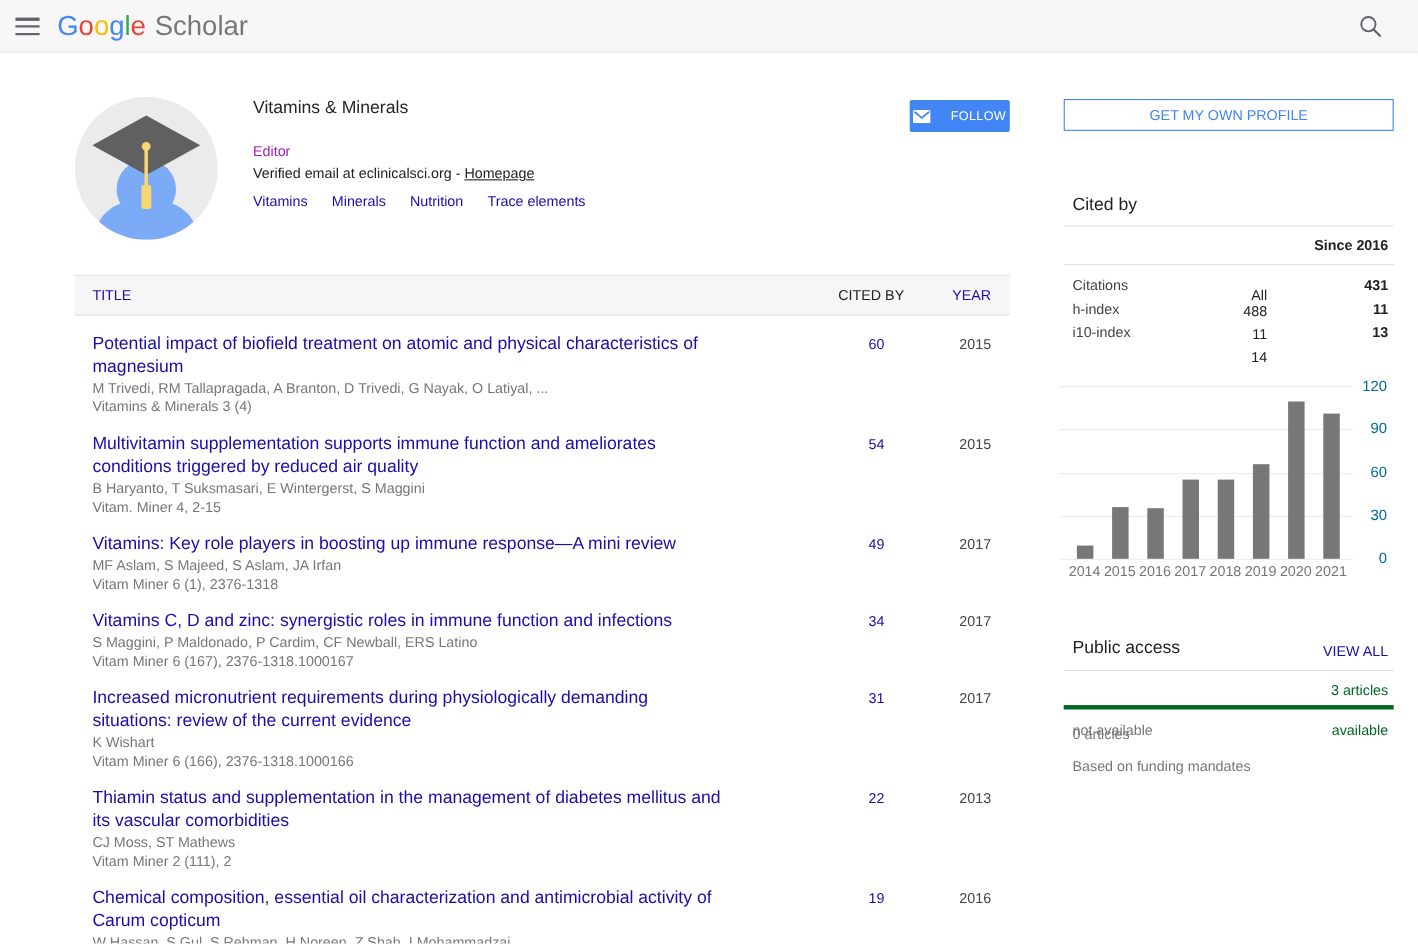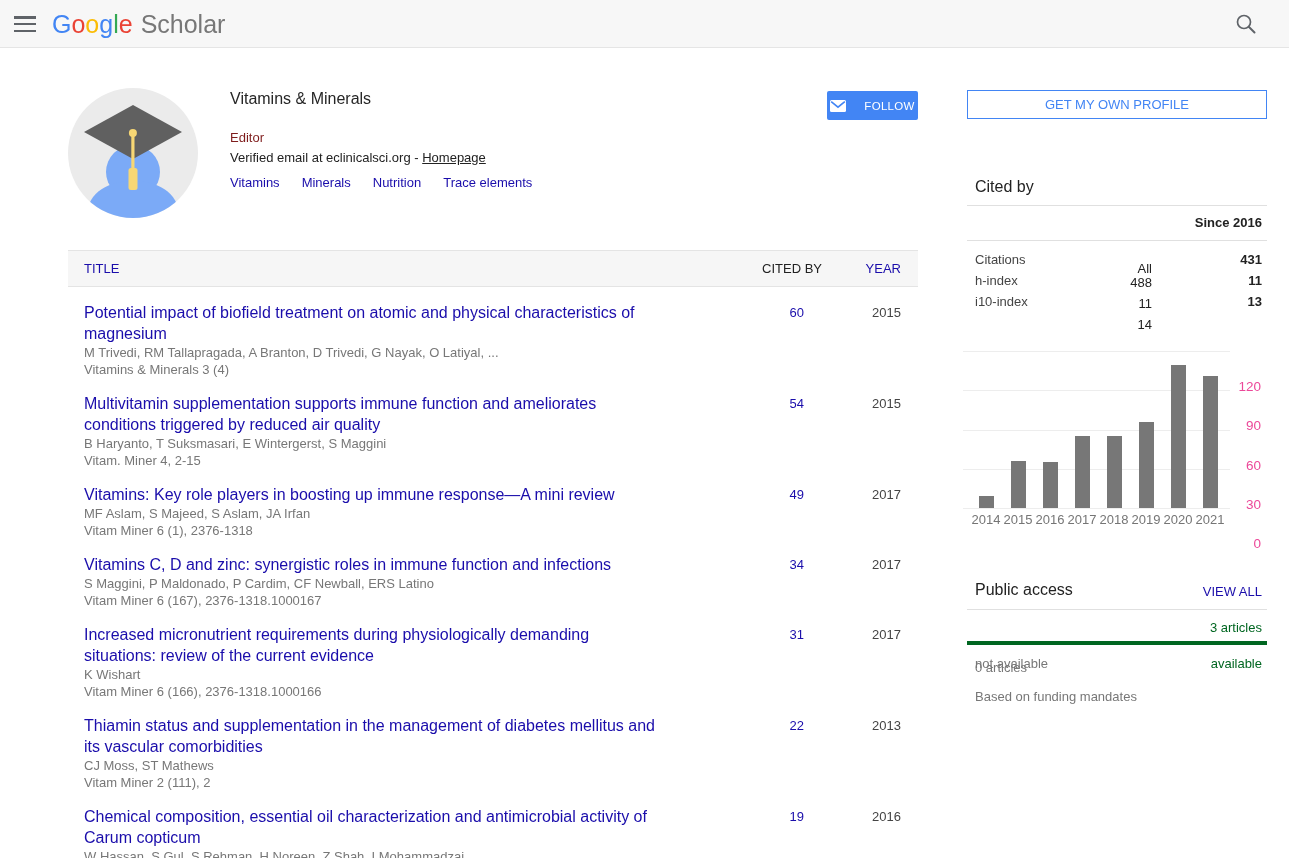--- a/index.html
+++ b/index.html
@@ -13,21 +13,21 @@
             background:#f7f7f7; border-bottom:1px solid #e5e5e5; }
   .hamburger { position:absolute; left:14px; top:16px; width:22px; height:16px;
                display:flex; flex-direction:column; justify-content:space-between; cursor:pointer; }
   .hamburger span { display:block; height:2.5px; background:#5f6368; }
   .logo { position:absolute; left:52px; top:9px; font-size:25px; line-height:30px; cursor:pointer; }
   .logo-scholar { color:#777; margin-left:8px; }
   .searchbtn { position:absolute; right:32px; top:13px; width:22px; height:22px; cursor:pointer; }
   
   .avatar { position:absolute; left:68px; top:88px; width:130px; height:130px; }
   .p-name { position:absolute; left:230px; top:90px; font-size:16px; color:#262626; }
-  .p-role { position:absolute; left:230px; top:130px; font-size:13px; color:#7f1d1d; }
+  .p-role { position:absolute; left:230px; top:130px; font-size:13px; color:#a21caf; }
   .p-verified { position:absolute; left:230px; top:150px; font-size:13px; color:#222; }
   .homepage-link { color:#222; text-decoration:underline; cursor:pointer; }
   .p-interests { position:absolute; left:230px; top:175px; font-size:13px;text-align:right; }
   .interest-link { color:#1a0dab; margin-right:22px; cursor:pointer; }
   .follow-btn { position:absolute; left:827px; top:91px; width:91px; height:29px;
     background:#4285f4; border-radius:2px; color:#fff; font-size:11.5px;
     display:flex; align-items:center; justify-content:center; gap:18px; cursor:pointer; letter-spacing:.3px; }
   
   .tbl { position:absolute; left:68px; top:250px; width:850px; }
   .tbl-head { display:flex; align-items:center; height:37px; background:#f6f6f6;
@@ -57,21 +57,21 @@
   .cb-rows { position:absolute; left:975px; top:249px; width:287px; font-size:13px; }
   .cb-row { display:flex; height:21px; align-items:center; }
   .cb-row .cb-label { color:#444; }
   .cb-row .cb-all, .cb-row .cb-since { color:#222; }
   
   .chart { position:absolute; left:963px; top:351px; width:300px; height:185px; }
   .plot { position:absolute; left:0; top:0; width:267px; height:157px; }
   .gridline { position:absolute; left:0; width:267px; height:1px; background:#ededed; }
   .bar { position:absolute; bottom:0; width:15px; cursor:pointer; }
   .xlab { position:absolute; top:161px; width:42px; text-align:center; font-size:13px; color:#757575; }
-  .ylab { position:absolute; right:2px; width:34px; text-align:right; font-size:13.5px; color:#ec4899;margin-top:36px; }
+  .ylab { position:absolute; right:2px; width:34px; text-align:right; font-size:13.5px; color:#0369a1; }
   
   .pa-title { position:absolute; left:975px; top:581px; font-size:16px; color:#222; }
   .pa-viewall { position:absolute; left:975px; top:584px; width:287px; text-align:right;
                 font-size:13px; color:#1a0dab; cursor:pointer; }
   .pa-counts { position:absolute; left:975px; top:620px; width:287px; display:flex; font-size:13px; }
   .pa-counts .l { flex:1; color:#777;margin-top:40px; }
   .pa-counts .r { color:#006621; }
   .pa-bar { position:absolute; left:967px; top:641px; width:300px; height:4px; background:#006621; }
   .pa-labels { position:absolute; left:975px; top:656px; width:287px; display:flex; font-size:13px; }
   .pa-labels .l { flex:1; color:#777; }

